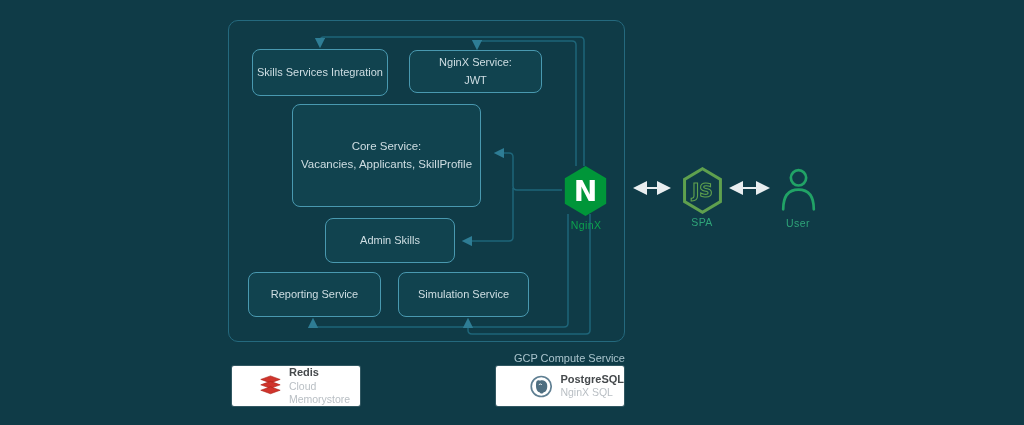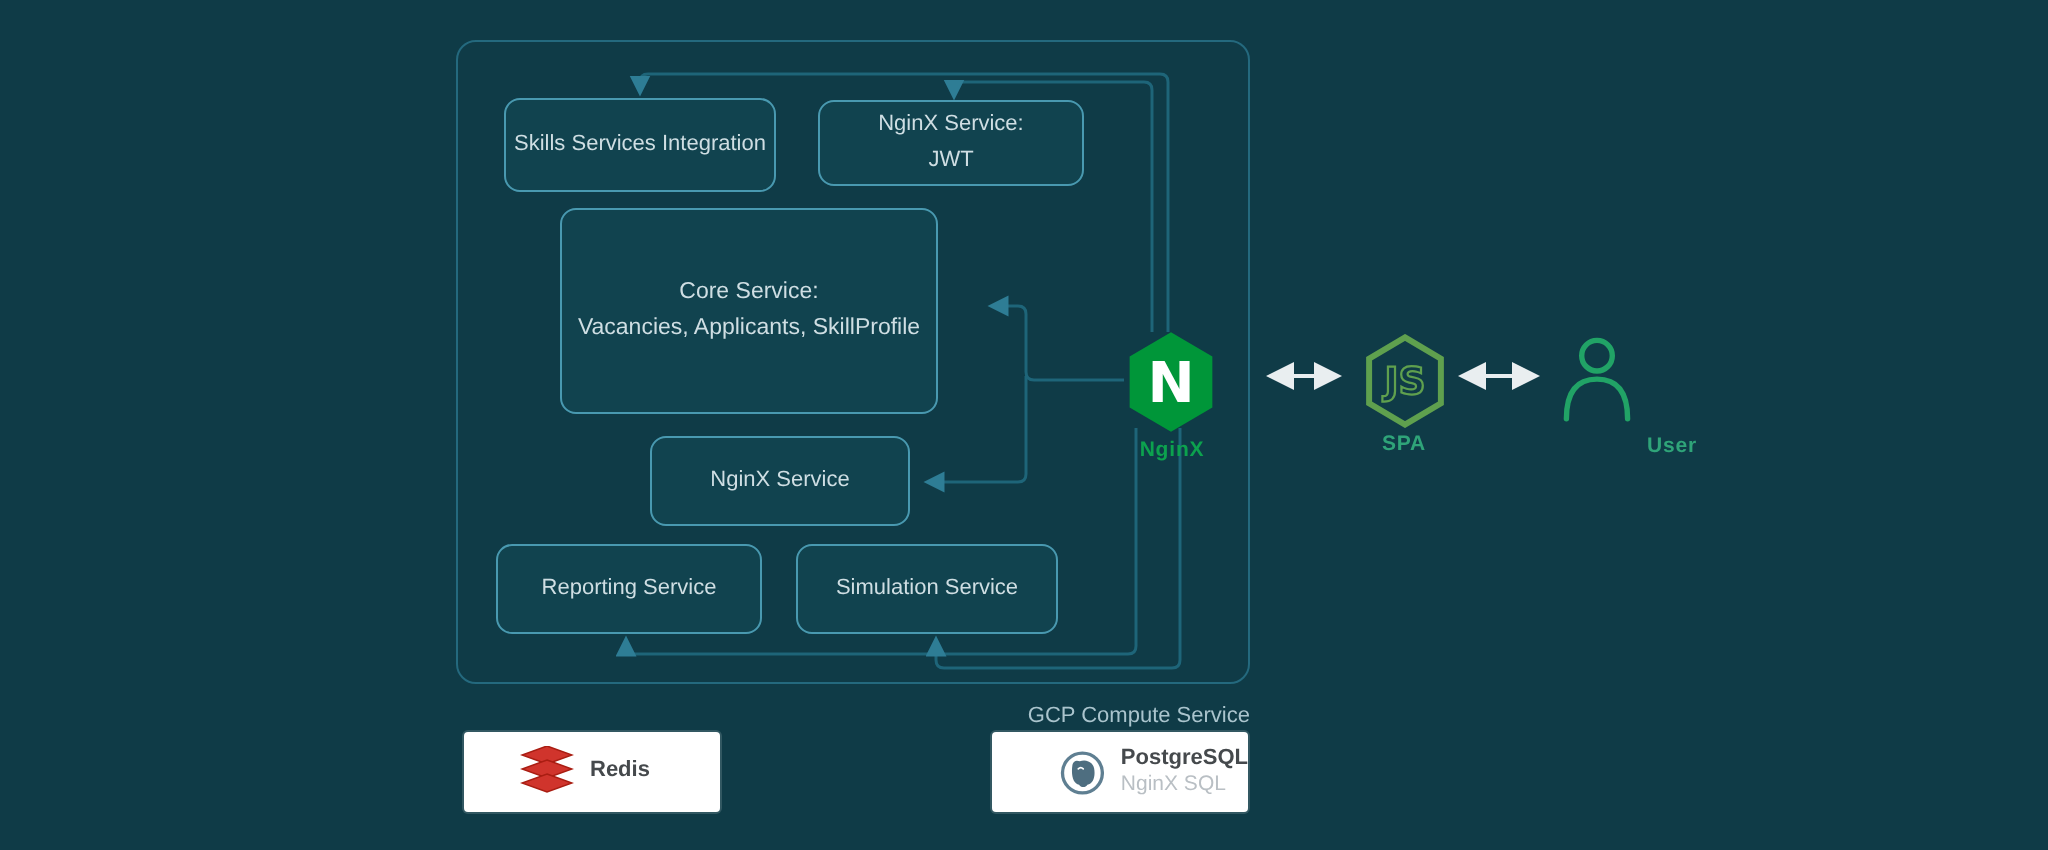--- a/index.html
+++ b/index.html
@@ -9,32 +9,32 @@
   
   .gcp-box{left:228px;top:20px;width:397px;height:322px;
            border:1.5px solid #24697e;border-radius:10px;}
   
   .svc{background:#11434f;border:1.3px solid #4999b0;border-radius:8px;
        color:#cfdee3;font-size:11px;line-height:1.55;display:flex;
        align-items:center;justify-content:center;text-align:center;}
   .svc span{display:block;}
   .b-skills{left:252px;top:49px;width:136px;height:47px;}
   .b-auth{left:409px;top:50px;width:133px;height:43px;}
-  .b-core{left:280px;top:104px;width:189px;height:103px;font-size:11.5px;}
+  .b-core{left:292px;top:104px;width:189px;height:103px;font-size:11.5px;}
   .b-admin{left:325px;top:218px;width:130px;height:45px;}
   .b-reporting{left:248px;top:272px;width:133px;height:45px;}
   .b-simulation{left:398px;top:272px;width:131px;height:45px;}
   .gcp-caption{left:228px;top:352px;width:397px;text-align:right;
                color:#aac4cd;font-size:11px;}
   
-  .actor-label{position:absolute;text-align:center;font-weight:bold;
+  .actor-label{position:absolute;text-align:center;font-weight:normal;
                font-size:10.5px;letter-spacing:.4px;}
   .lbl-nginx{left:558px;top:219px;width:56px;color:#0ca24e;}
   .lbl-spa{left:679px;top:216px;width:46px;color:#2fa479;}
-  .lbl-user{left:812px;top:217px;width:48px;color:#2fa479;}
+  .lbl-user{left:774px;top:217px;width:48px;color:#2fa479;}
   
   .store{background:#ffffff;border-radius:2px;display:flex;align-items:center;
          box-shadow:0 0 0 1px rgba(255,255,255,.15);}
   .store-redis{left:232px;top:366px;width:128px;height:40px;padding-left:28px;}
   .store-pg{left:496px;top:366px;width:128px;height:40px;padding-left:34px;}
   .store .txt{margin-left:8px;display:flex;flex-direction:column;justify-content:center;}
   .store .name{font-size:11px;color:#45494c;font-weight:bold;line-height:1.25;}
   .store .sub{font-size:10.5px;color:#b9bfc4;line-height:1.25;}
   svg{display:block;}
   .layer{left:0;top:0;}
@@ -81,21 +81,21 @@
   </div>
 
   <div class="abs svc b-core">
     <div>
       <span>Core Service:</span>
       <span>Vacancies, Applicants, SkillProfile</span>
     </div>
   </div>
 
   <div class="abs svc b-admin">
-    <span>NginX Service</span>
+    <span>Admin Skills</span>
   </div>
 
   <div class="abs svc b-reporting">
     <span>Reporting Service</span>
   </div>
 
   <div class="abs svc b-simulation">
     <span>Simulation Service</span>
   </div>
 
@@ -120,20 +120,21 @@
   <div class="actor-label lbl-user">User</div>
 
   <div class="abs store store-redis">
     <svg width="27" height="26" viewBox="0 0 54 52">
       <polygon points="27,0 52,9 27,18 2,9" fill="#d0342c" stroke="#a91d12" stroke-width="1.5"></polygon>
       <polygon points="27,14 52,23 27,32 2,23" fill="#d0342c" stroke="#a91d12" stroke-width="1.5"></polygon>
       <polygon points="27,28 52,37 27,46 2,37" fill="#d0342c" stroke="#a91d12" stroke-width="1.5"></polygon>
     </svg>
     <div class="txt">
       <span class="name">Redis</span>
+      <span class="sub">Cloud Memorystore</span>
     </div>
   </div>
 
   <div class="abs store store-pg">
     <svg width="27" height="27" viewBox="0 0 54 54">
       <circle cx="27" cy="27" r="24" fill="#ffffff" stroke="#5f7f92" stroke-width="4"></circle>
       <path d="M15 17 C13 30 16 40 23 41 C25 45 31 45 33 41 C40 40 43 31 41 21 C39 13 30 10 24 13 C19 11 16 13 15 17 Z" fill="#4e6e80"></path>
       <path d="M22 22 q3 -3 6 0" stroke="#ffffff" stroke-width="2" fill="none" stroke-linecap="round"></path>
     </svg>
     <div class="txt">

